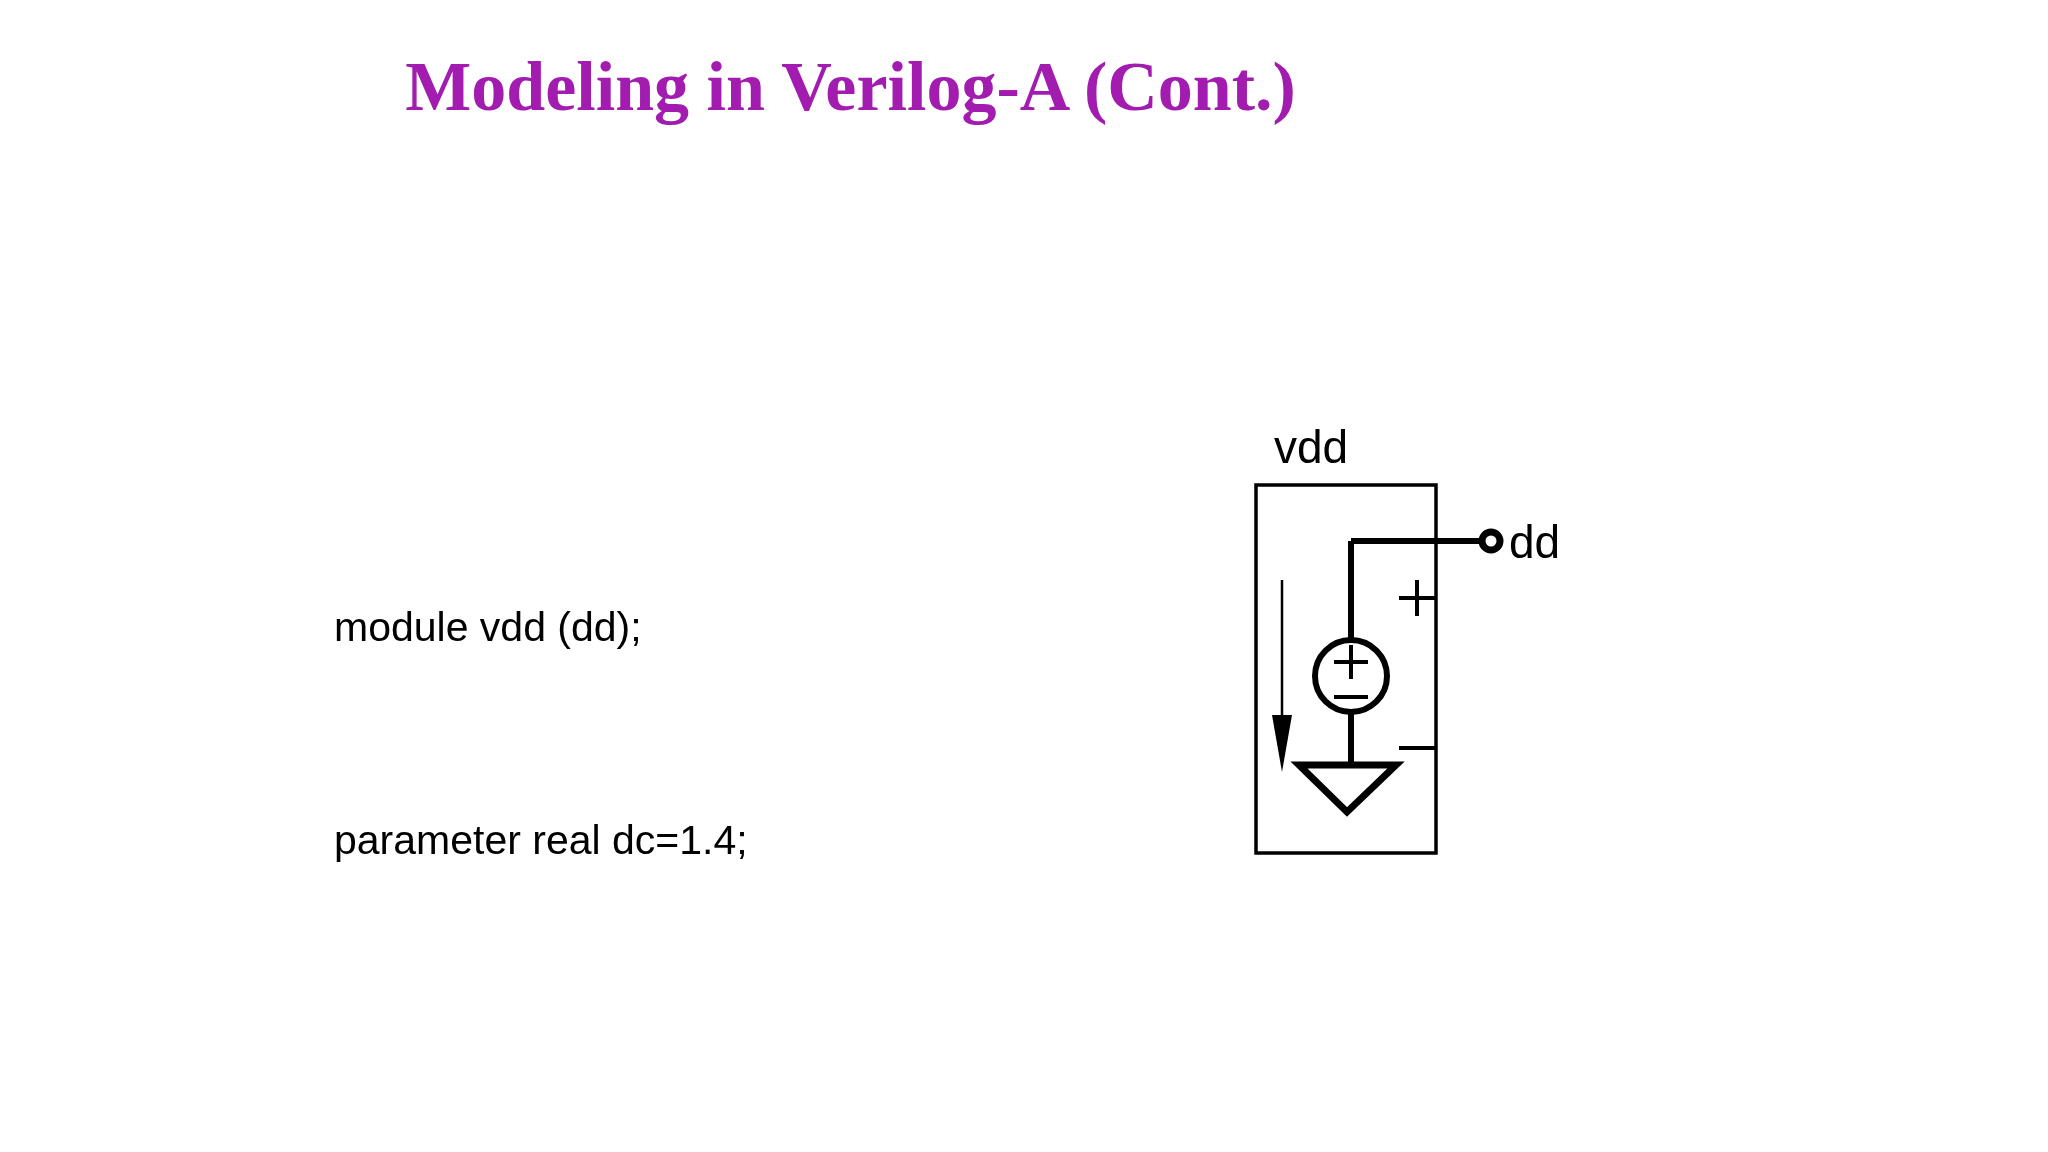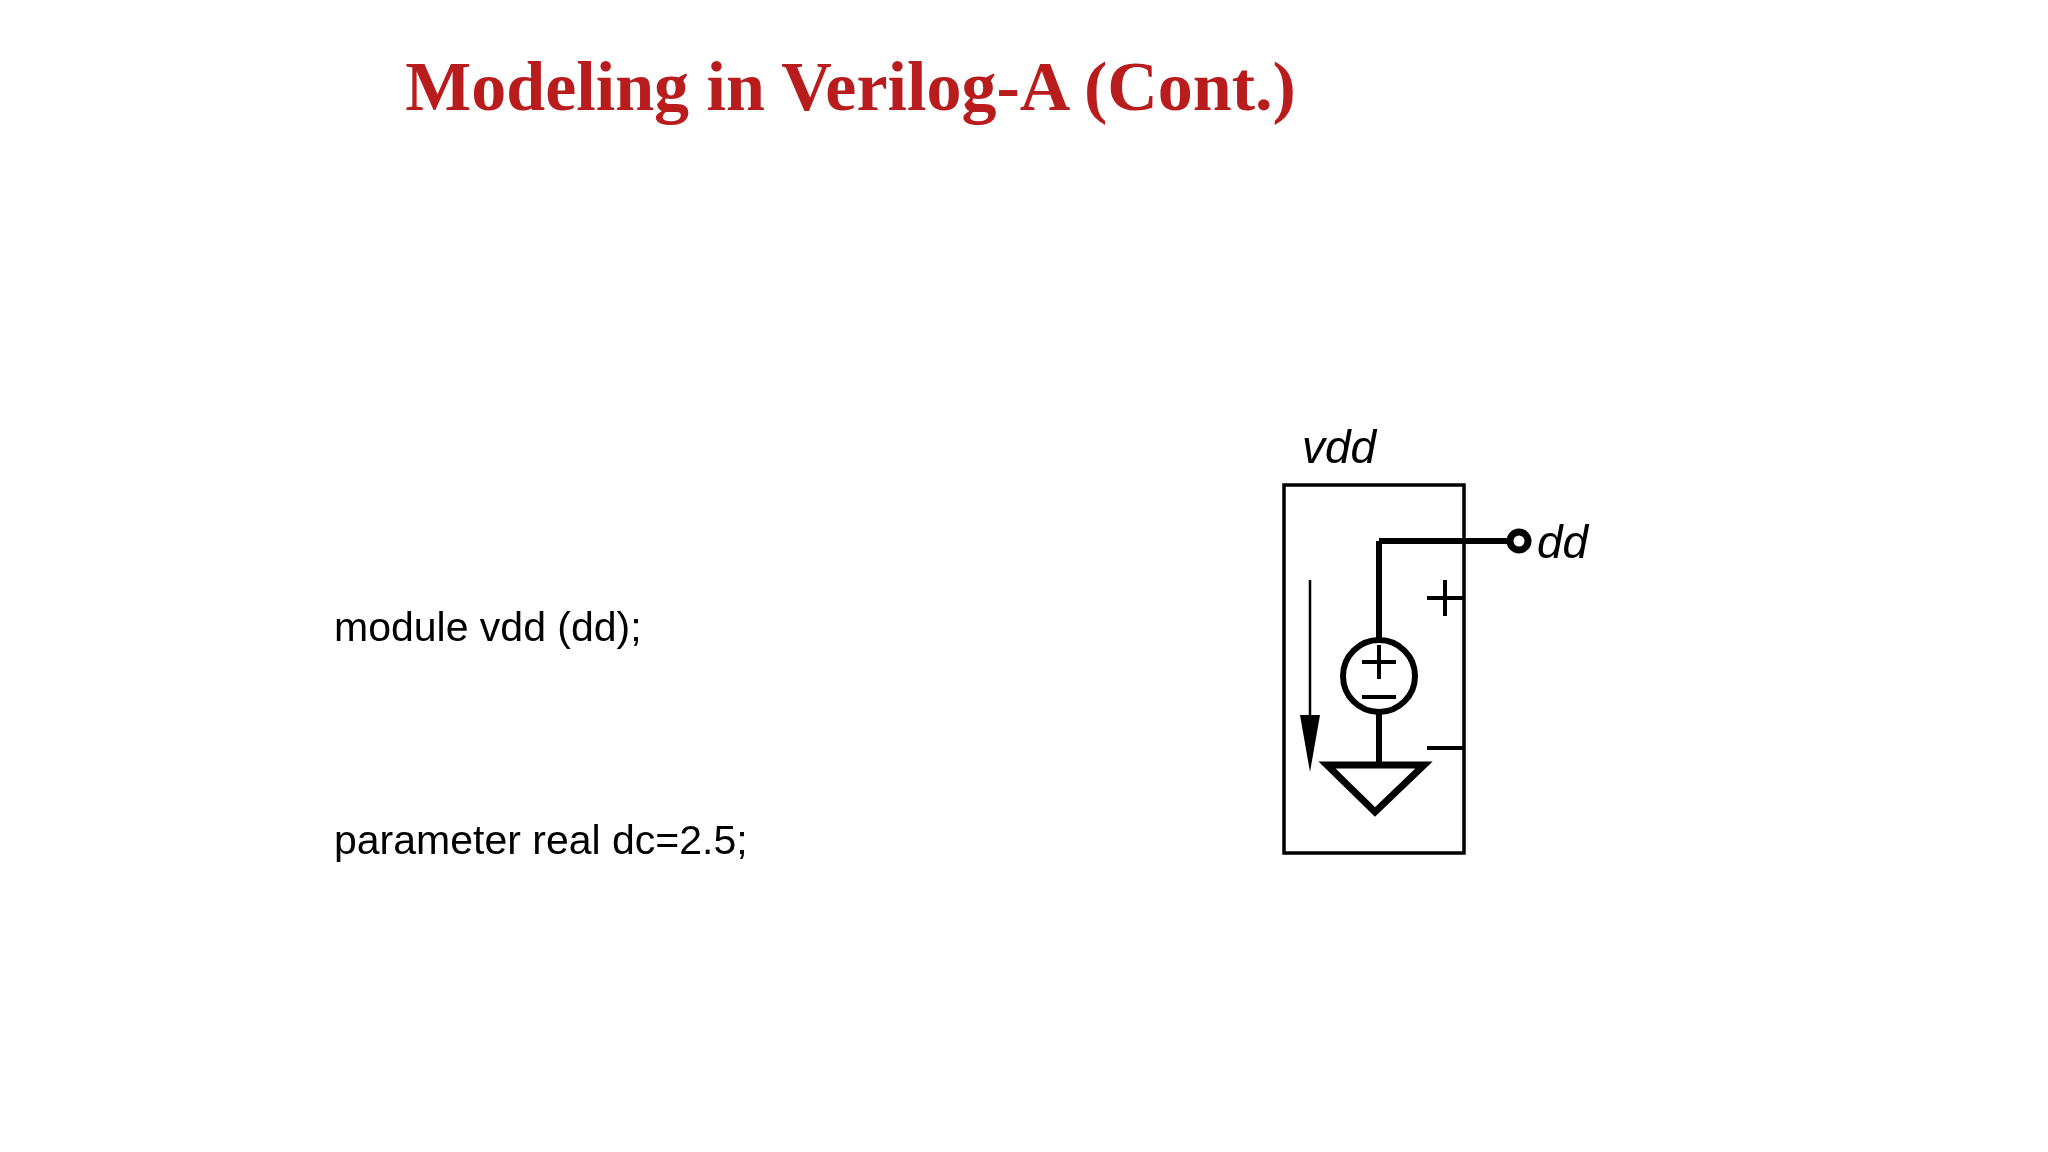--- a/index.html
+++ b/index.html
@@ -26,21 +26,21 @@
     position: absolute;
     left: 0;
     top: 52px;
     width: 1701px;
     text-align: center;
     font-family: "Liberation Serif", "DejaVu Serif", serif;
     font-weight: bold;
     font-size: 70px;
     line-height: 1.0;
     letter-spacing: 0px;
-    color: #b91c1c;
+    color: #a21caf;
     white-space: nowrap;
   }
 
   
   .code-block {
     position: absolute;
     left: 334px;
     top: 450px;
     width: 640px;
     font-family: "Liberation Sans", sans-serif;
@@ -51,45 +51,44 @@
   }
   .code-line {
     display: block;
     height: 71px;
     white-space: pre;
   }
 
   
   .circuit {
     position: absolute;
-    left: 1232px;
+    left: 1204px;
     top: 400px;
     width: 520px;
     height: 480px;
-    font-style: italic;
   }
   .circuit svg {
     display: block;
   }
   .circuit-label {
     font-family: "Liberation Sans", sans-serif;
     font-size: 46px;
     fill: #000000;
   }
 </style>
 </head>
 <body>
 
 <div class="slide">
 
   <div class="slide-title">Modeling in Verilog-A (Cont.)</div>
 
   <div class="code-block">
     <span class="code-line">module vdd (dd);</span>
-    <span class="code-line">parameter real dc=2.5;</span>
+    <span class="code-line">parameter real dc=1.4;</span>
     
     
     
   </div>
 
   <div class="circuit">
     <svg width="520" height="480" viewBox="0 0 520 480" xmlns="http://www.w3.org/2000/svg">
 
       <rect x="52" y="85" width="180" height="368" fill="none" stroke="#000000" stroke-width="3.5"></rect>
 

